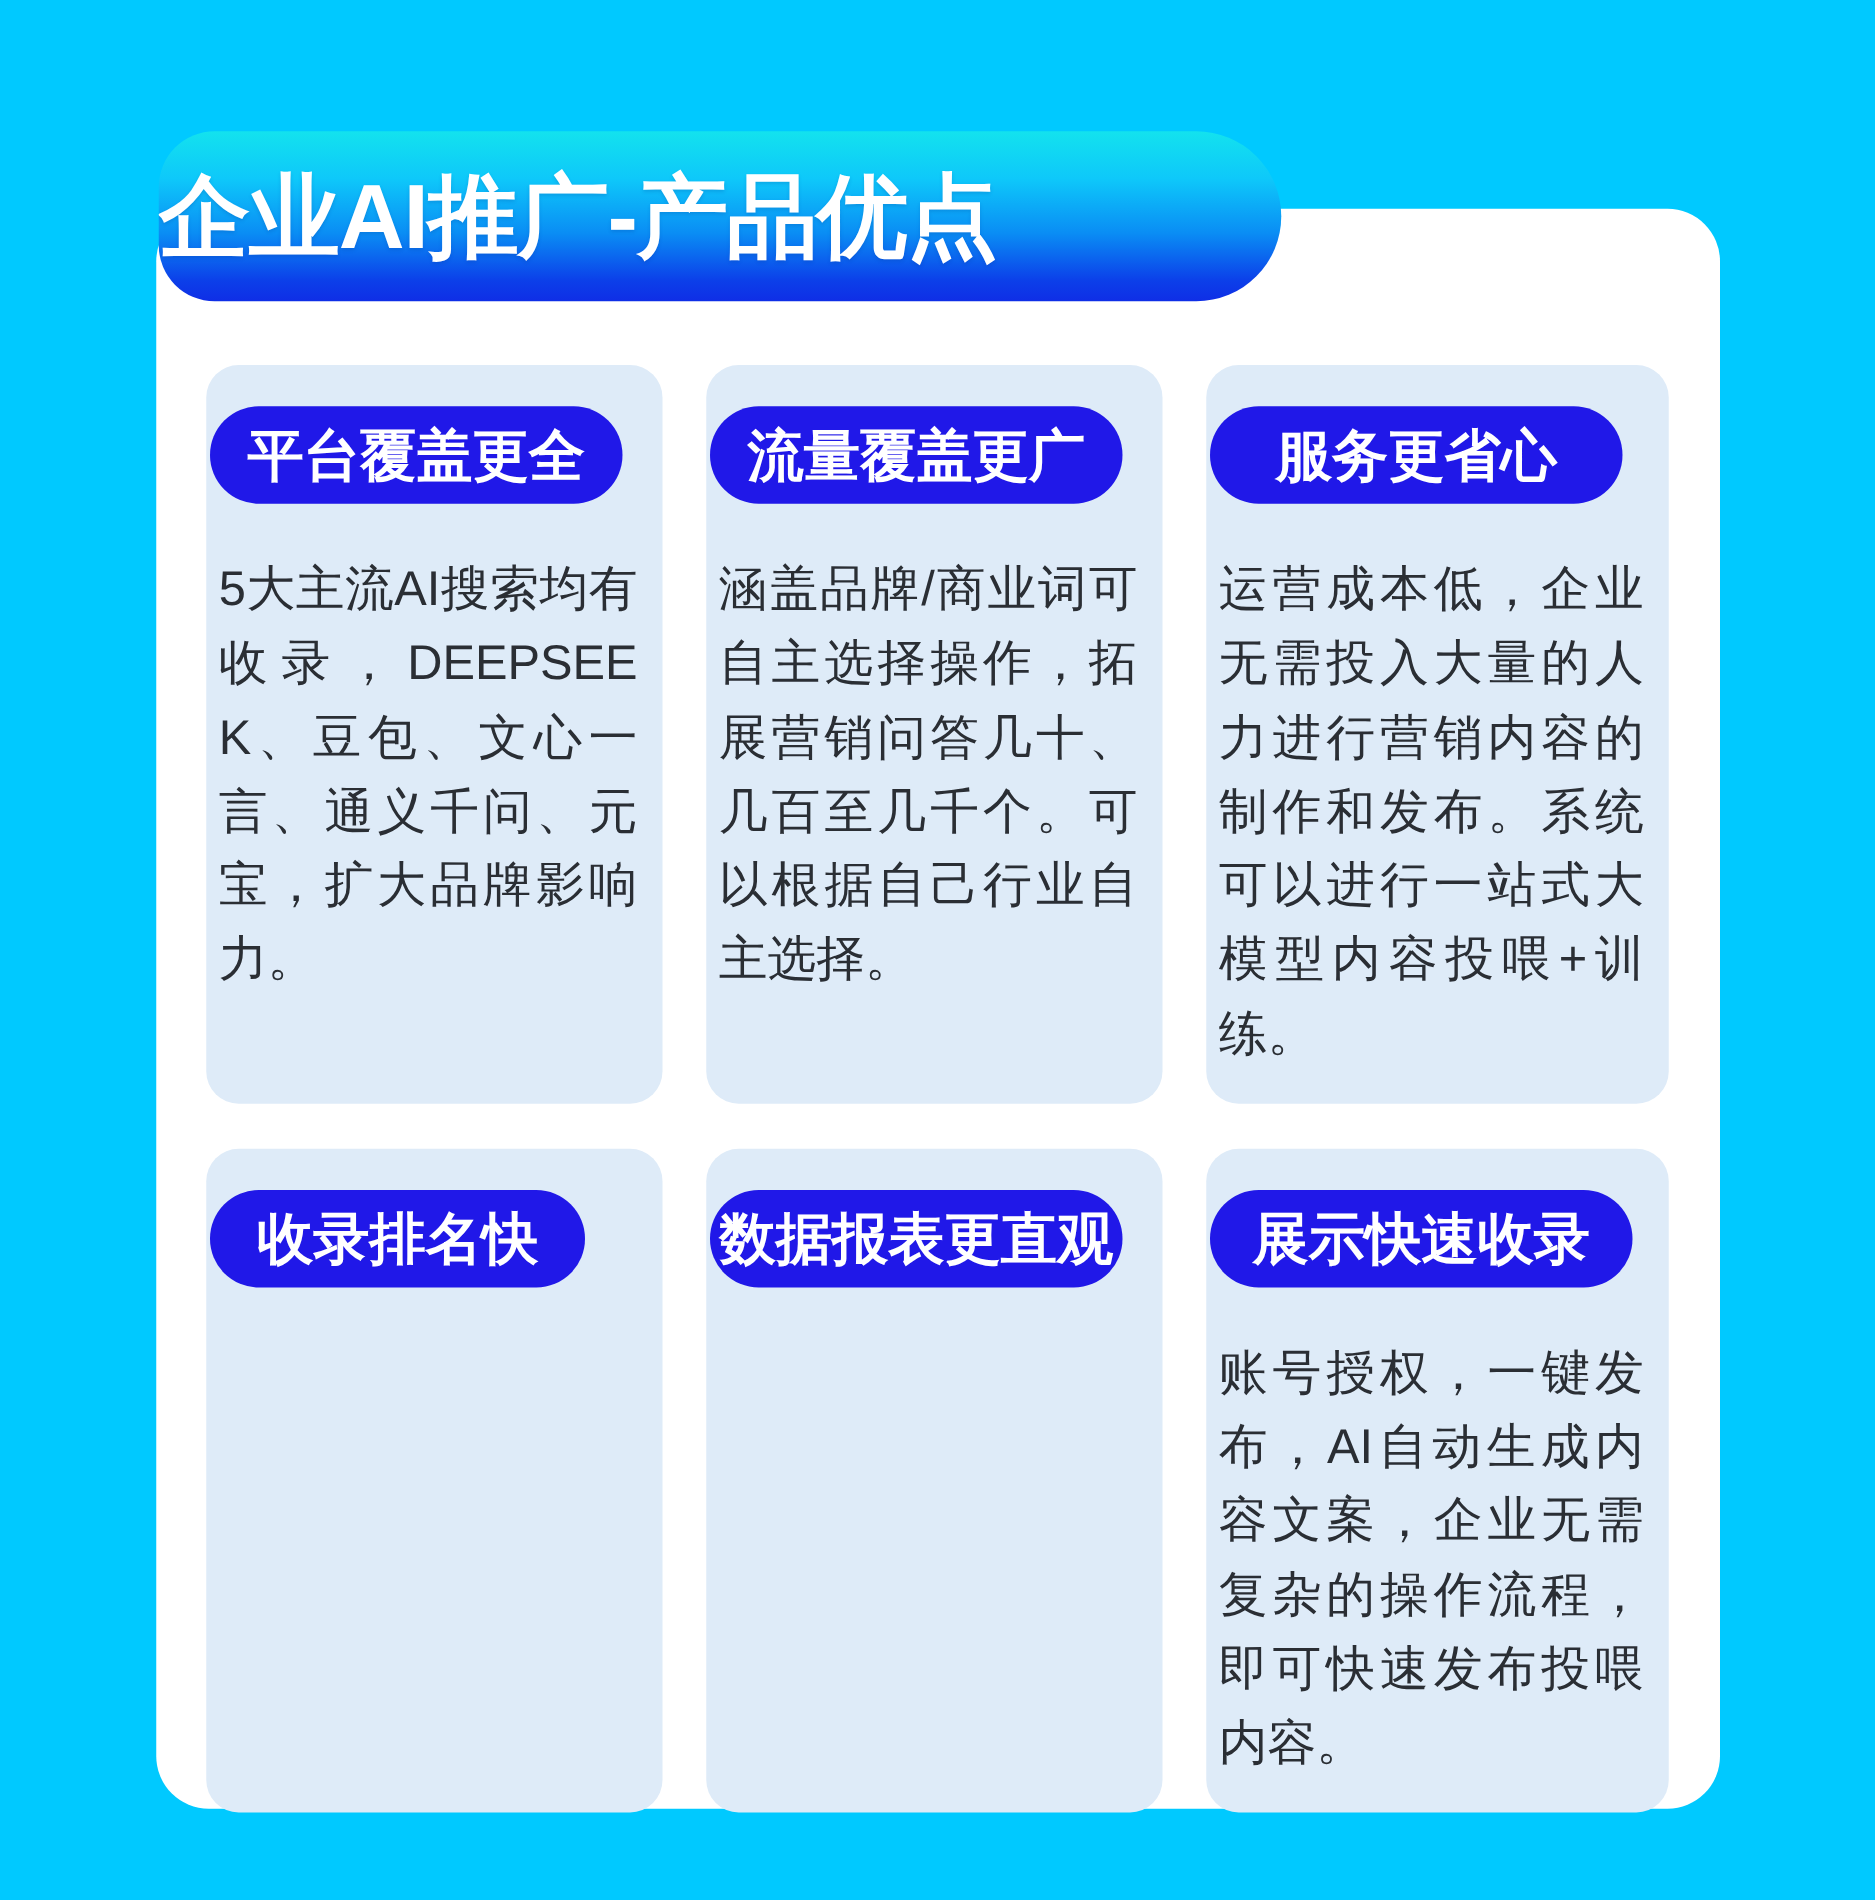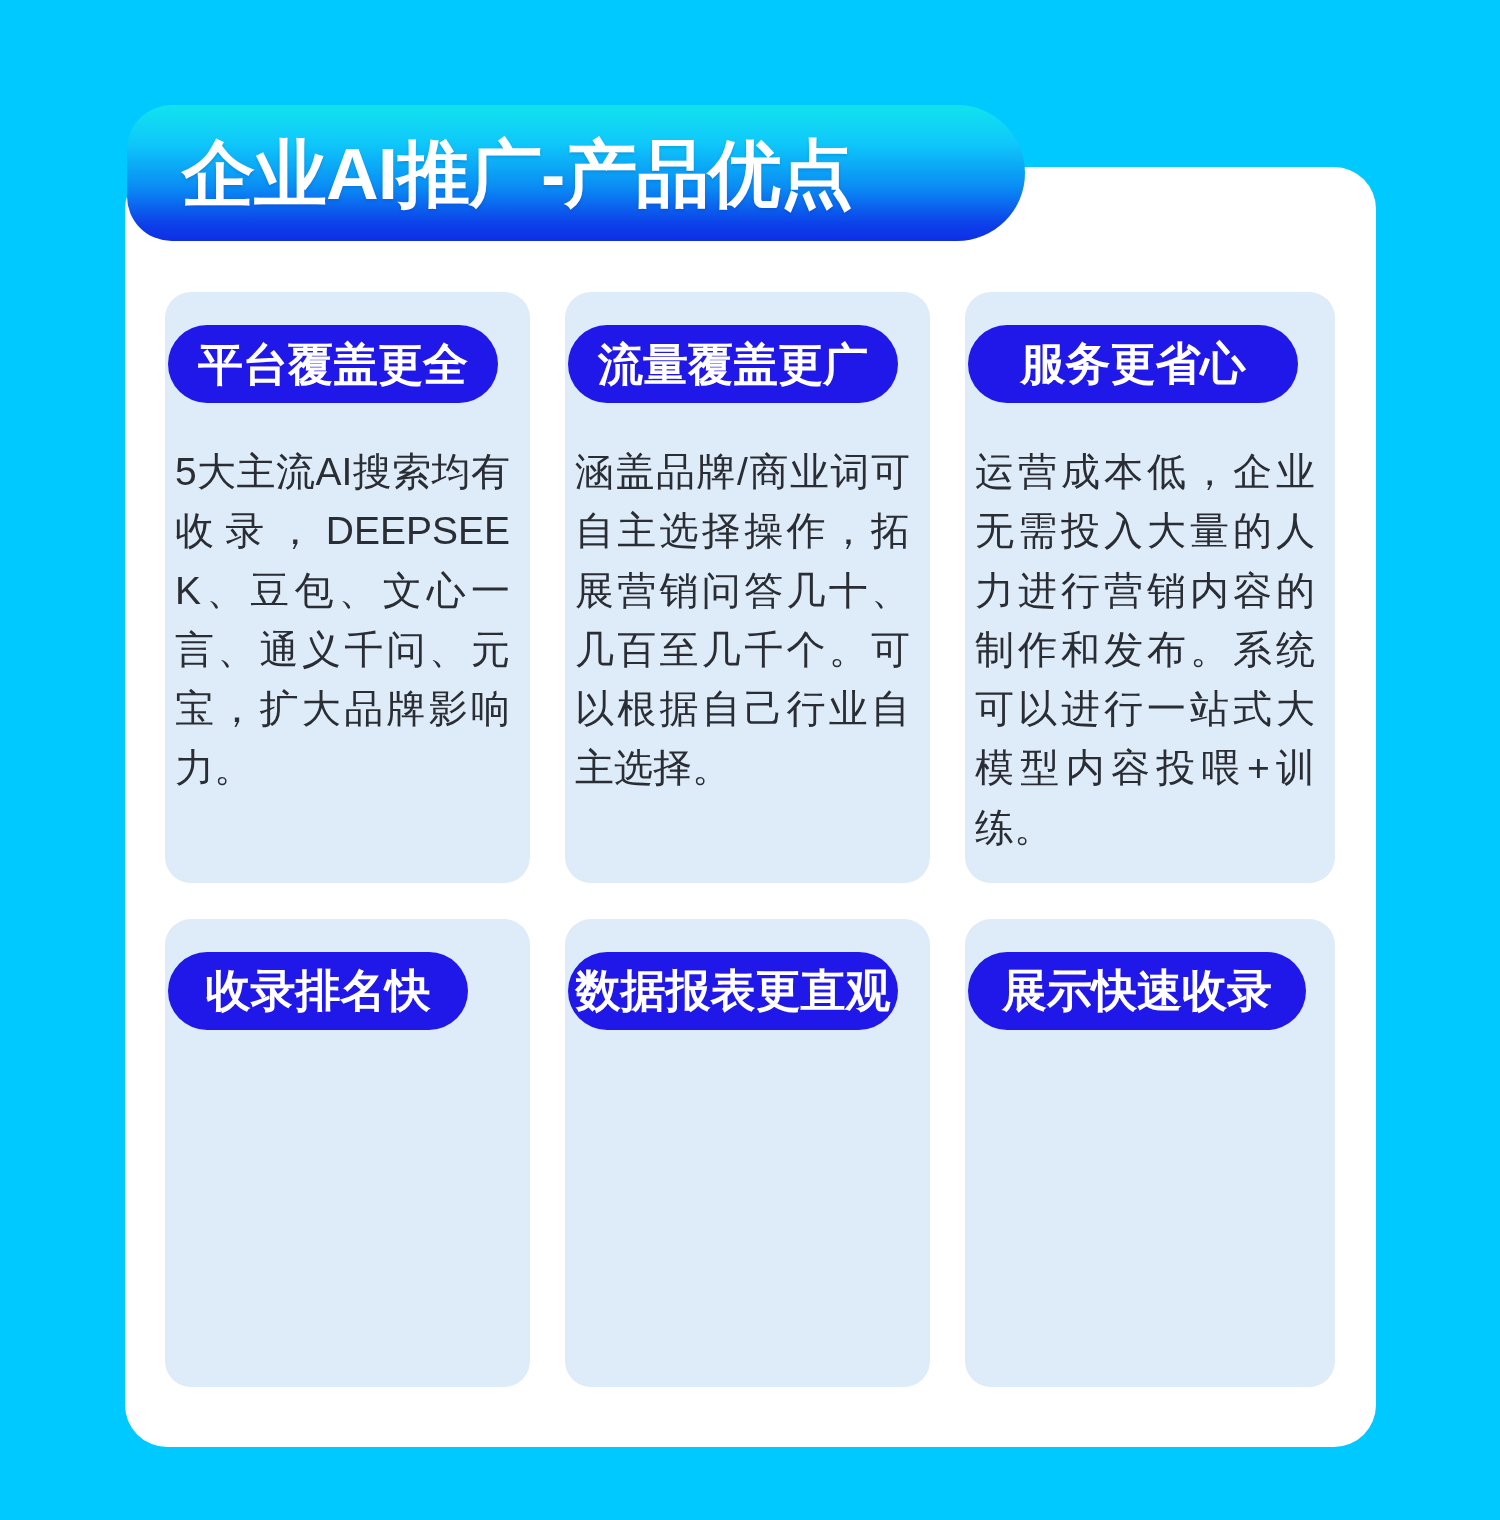--- a/index.html
+++ b/index.html
@@ -42,21 +42,20 @@
                 #0f2ee6 100%);
     display: flex;
     align-items: center;
     overflow: hidden;
   }
   #banner-title {
     color: #ffffff;
     font-size: 73px;
     font-weight: 700;
     letter-spacing: -1px;
-    margin-left: 55px;
     white-space: nowrap;
     line-height: 1;
     text-shadow: 0 2px 3px rgba(0, 40, 140, .18);
     text-align: right;
   }
 
   
   #grid {
     position: absolute;
     left: 165px;
@@ -98,21 +97,21 @@
     font-size: 45px;
     font-weight: 700;
     line-height: 1;
     white-space: nowrap;
     letter-spacing: 0px;
   }
 
   
   .card:nth-child(1) .badge { width: 330px; }
   .card:nth-child(2) .badge { width: 330px; }
-  .card:nth-child(3) .badge { width: 330px; font-family: Liberation Serif, serif; }
+  .card:nth-child(3) .badge { width: 330px; }
   .card:nth-child(4) .badge { width: 300px; }
   .card:nth-child(5) .badge { width: 330px; }
   .card:nth-child(6) .badge { width: 338px; }
 
   .card-body {
     margin: 72px 20px 0 10px;
     color: #2a2e34;
     font-size: 39px;
     line-height: 1.52;
     text-align: justify;
@@ -162,15 +161,16 @@
   <div class="card row2">
     <div class="badge">
       <span class="badge-label">数据报表更直观</span>
     </div>
   </div>
 
   <div class="card row2">
     <div class="badge">
       <span class="badge-label">展示快速收录</span>
     </div>
+    <div class="card-body">账号授权，一键发布，AI自动生成内容文案，企业无需复杂的操作流程，即可快速发布投喂内容。</div>
   </div>
 
 </div>
 
 </body></html>

